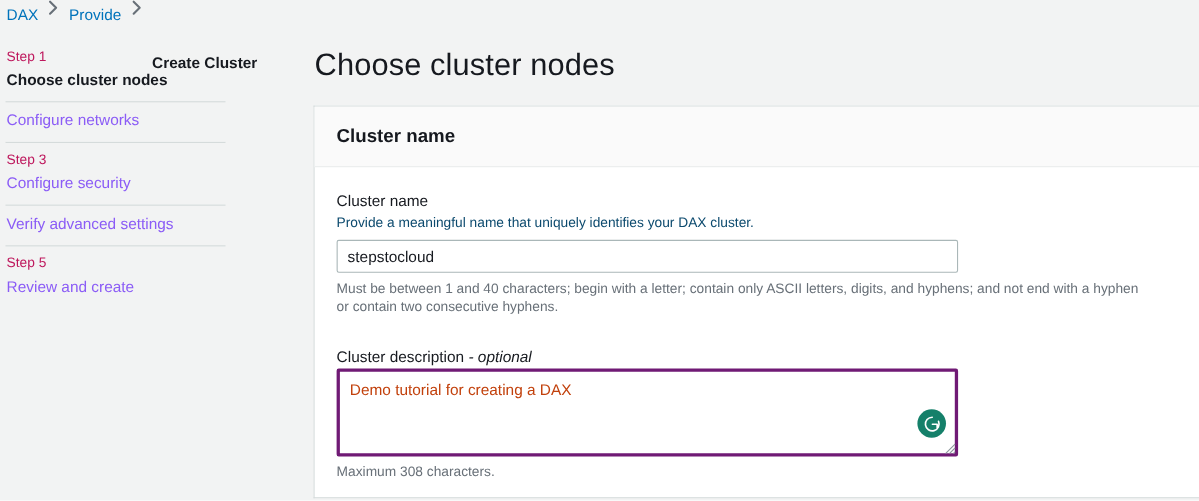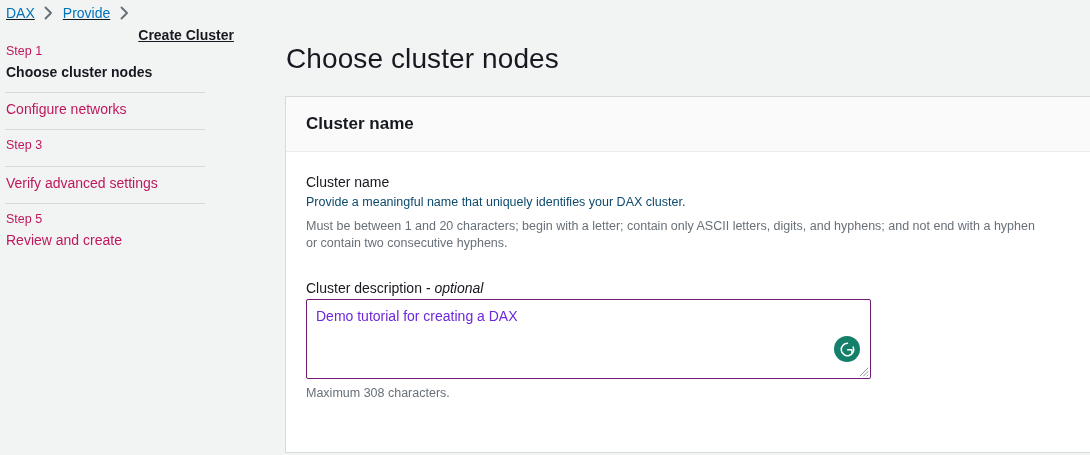--- a/index.html
+++ b/index.html
@@ -16,24 +16,23 @@
     position: relative;
   }
 
   
   .breadcrumb {
     position: absolute;
     left: 6px;
     top: 0;
     height: 26px;
     display: flex;
-    align-items: center;
+    align-items: flex-start;
     gap: 0;
     font-size: 14px;
-    text-decoration: underline;
   }
   .crumb-link {
     color: #0073bb;
     text-decoration: none;
     font-size: 14px;
     line-height: 26px;
     cursor: pointer;
     white-space: nowrap;
   }
   .crumb-current {
@@ -67,21 +66,21 @@
     font-size: 12.5px;
     color: #be185d;
     line-height: 18px;
     margin-bottom: 2px;
   }
   .step-num .opt {
     font-style: italic;
   }
   .step-label {
     font-size: 14px;
-    color: #be185d;
+    color: #8b5cf6;
     line-height: 20px;
   }
   .step.active .step-label {
     color: #16191f;
     font-weight: bold;
   }
   .step-divider {
     height: 1px;
     background: #d5dbdb;
     width: 200px;
@@ -174,26 +173,26 @@
 
   .textarea-wrap {
     position: relative;
     width: 565px;
   }
   .textarea {
     display: block;
     width: 565px;
     height: 80px;
     box-sizing: border-box;
-    border: 1px solid #701a75;
+    border: 3px solid #701a75;
     border-radius: 2px;
     padding: 7px 9px;
     font-family: "Liberation Sans", sans-serif;
     font-size: 14px;
-    color: #6d28d9;
+    color: #c2410c;
     background: #ffffff;
     outline: none;
     resize: none;
     overflow: hidden;
     line-height: 19px;
   }
   .grammarly-badge {
     position: absolute;
     right: 11px;
     bottom: 17px;
@@ -245,20 +244,21 @@
   </div>
   <div class="step-divider"></div>
 
   <div class="step">
     <div class="step-label">Configure networks</div>
   </div>
   <div class="step-divider"></div>
 
   <div class="step">
     <div class="step-num"><span>Step 3</span><span class="opt"></span></div>
+    <div class="step-label">Configure security</div>
   </div>
   <div class="step-divider"></div>
 
   <div class="step">
     <div class="step-label">Verify advanced settings</div>
   </div>
   <div class="step-divider"></div>
 
   <div class="step">
     <div class="step-num"><span>Step 5</span><span class="opt"></span></div>
@@ -275,21 +275,22 @@
 
     <div class="card-header">
       <div class="card-header-title">Cluster name</div>
     </div>
 
     <div class="card-body">
 
       <div class="field">
         <div class="field-label">Cluster name</div>
         <div class="field-desc">Provide a meaningful name that uniquely identifies your DAX cluster.</div>
-        <div class="field-constraint">Must be between 1 and 20 characters; begin with a letter; contain only ASCII letters, digits, and hyphens; and not end with a hyphen or contain two consecutive hyphens.</div>
+        <input class="text-input" type="text" value="stepstocloud" style="">
+        <div class="field-constraint">Must be between 1 and 40 characters; begin with a letter; contain only ASCII letters, digits, and hyphens; and not end with a hyphen or contain two consecutive hyphens.</div>
       </div>
 
       <div class="field-gap"></div>
 
       <div class="field">
         <div class="field-label"><span>Cluster description</span><span class="opt"> - optional</span></div>
         <div class="textarea-wrap">
           <textarea class="textarea" style="">Demo tutorial for creating a DAX</textarea>
           <div class="grammarly-badge">
             <svg width="17" height="17" viewBox="0 0 24 24" aria-hidden="true">

